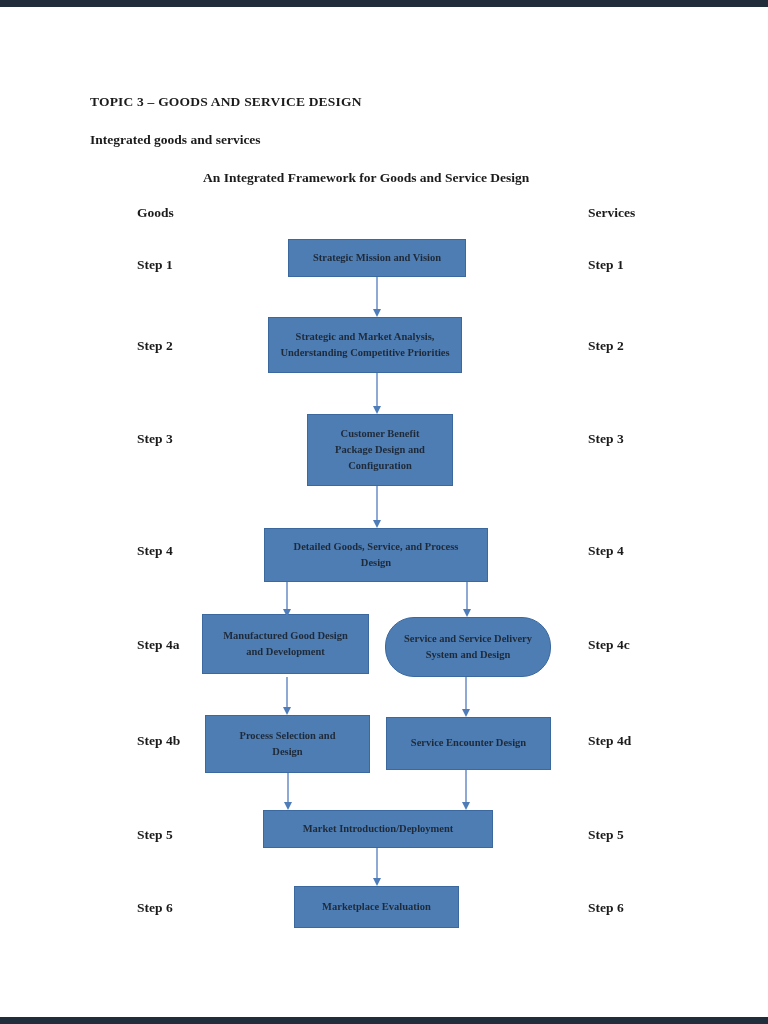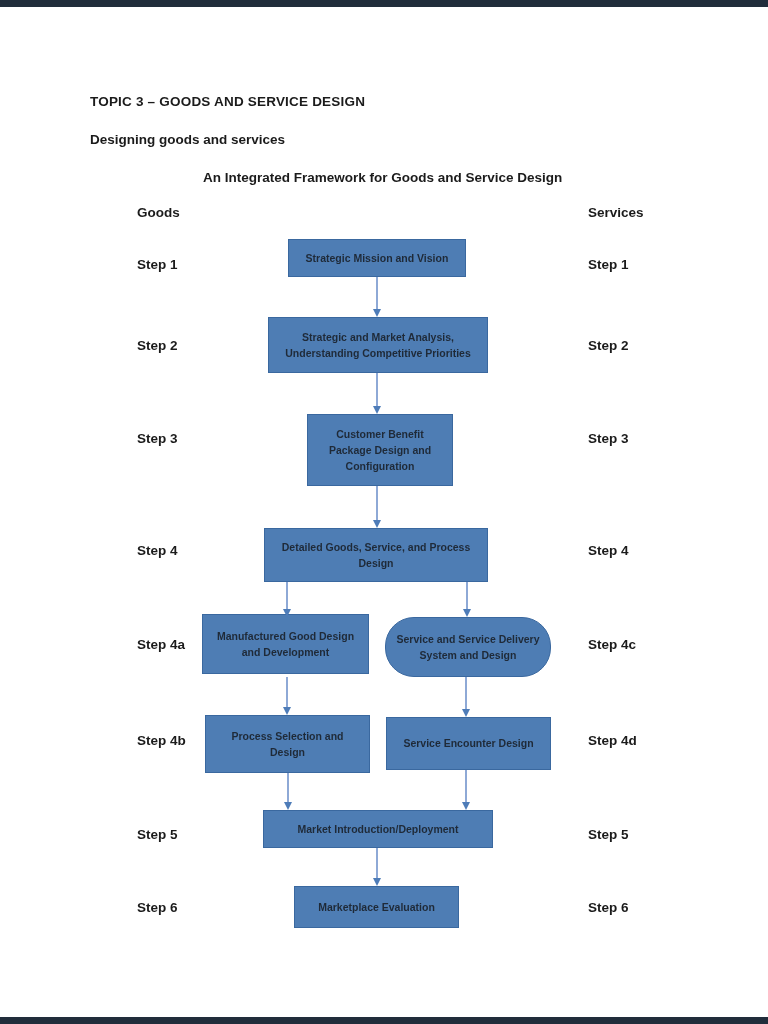--- a/index.html
+++ b/index.html
@@ -2,21 +2,21 @@
 <html style="--box_fill: #4e7db4; --box_border: #3a689f; --box_text: #1f2a38; --arrow_line: #8ea9d6; --arrow_head: #4e7cb8; --page_edge: #212d3b;"><head>
 <meta charset="utf-8">
 <style>
   * { margin: 0; padding: 0; box-sizing: border-box; }
   html, body { background: #ffffff; }
   .page {
     position: relative;
     width: 768px;
     height: 1024px;
     background: #ffffff;
-    font-family: Liberation Sans, sans-serif;
+    font-family: Liberation Serif, serif;
     overflow: hidden;
     margin: 0 auto;
   }
   .edge-bar {
     position: absolute;
     left: 0;
     width: 768px;
     height: 7px;
     background: var(--page_edge, #212d3b);
   }
@@ -96,21 +96,21 @@
 </style>
 </head>
 <body>
 
 <div class="page">
 
   <div class="edge-bar top"></div>
   <div class="edge-bar bottom"></div>
 
   <div class="doc-heading">TOPIC 3 – GOODS AND SERVICE DESIGN</div>
-  <div class="doc-subheading">Designing goods and services</div>
+  <div class="doc-subheading">Integrated goods and services</div>
   <div class="diagram-title">An Integrated Framework for Goods and Service Design</div>
 
   <div class="col-header left-col" style="top:205px">Goods</div>
   <div class="col-header right-col" style="top:205px">Services</div>
 
   <div class="step-label left-col" style="top:257px">Step 1</div>
   <div class="step-label left-col" style="top:338px">Step 2</div>
   <div class="step-label left-col" style="top:431px">Step 3</div>
   <div class="step-label left-col" style="top:543px">Step 4</div>
   <div class="step-label left-col" style="top:637px">Step 4a</div>
@@ -121,21 +121,21 @@
   <div class="step-label right-col" style="top:257px">Step 1</div>
   <div class="step-label right-col" style="top:338px">Step 2</div>
   <div class="step-label right-col" style="top:431px">Step 3</div>
   <div class="step-label right-col" style="top:543px">Step 4</div>
   <div class="step-label right-col" style="top:637px">Step 4c</div>
   <div class="step-label right-col" style="top:733px">Step 4d</div>
   <div class="step-label right-col" style="top:827px">Step 5</div>
   <div class="step-label right-col" style="top:900px">Step 6</div>
 
   <div class="flow-box" style="left:288px; top:239px; width:178px; height:38px;">Strategic Mission and Vision</div>
-  <div class="flow-box" style="left:268px; top:317px; width:220px; height:56px;">Strategic and Market Analysis,
+  <div class="flow-box" style="left:268px; top:317px; width:194px; height:56px;">Strategic and Market Analysis,
 Understanding Competitive Priorities</div>
   <div class="flow-box" style="left:307px; top:414px; width:146px; height:72px;">Customer Benefit
 Package Design and
 Configuration</div>
   <div class="flow-box" style="left:264px; top:528px; width:224px; height:54px;">Detailed Goods, Service, and Process
 Design</div>
   <div class="flow-box" style="left:202px; top:614px; width:167px; height:60px;">Manufactured Good Design
 and Development</div>
   <div class="flow-box" style="left:385px; top:617px; width:166px; height:60px;border-radius:29px;">Service and Service Delivery
 System and Design</div>

